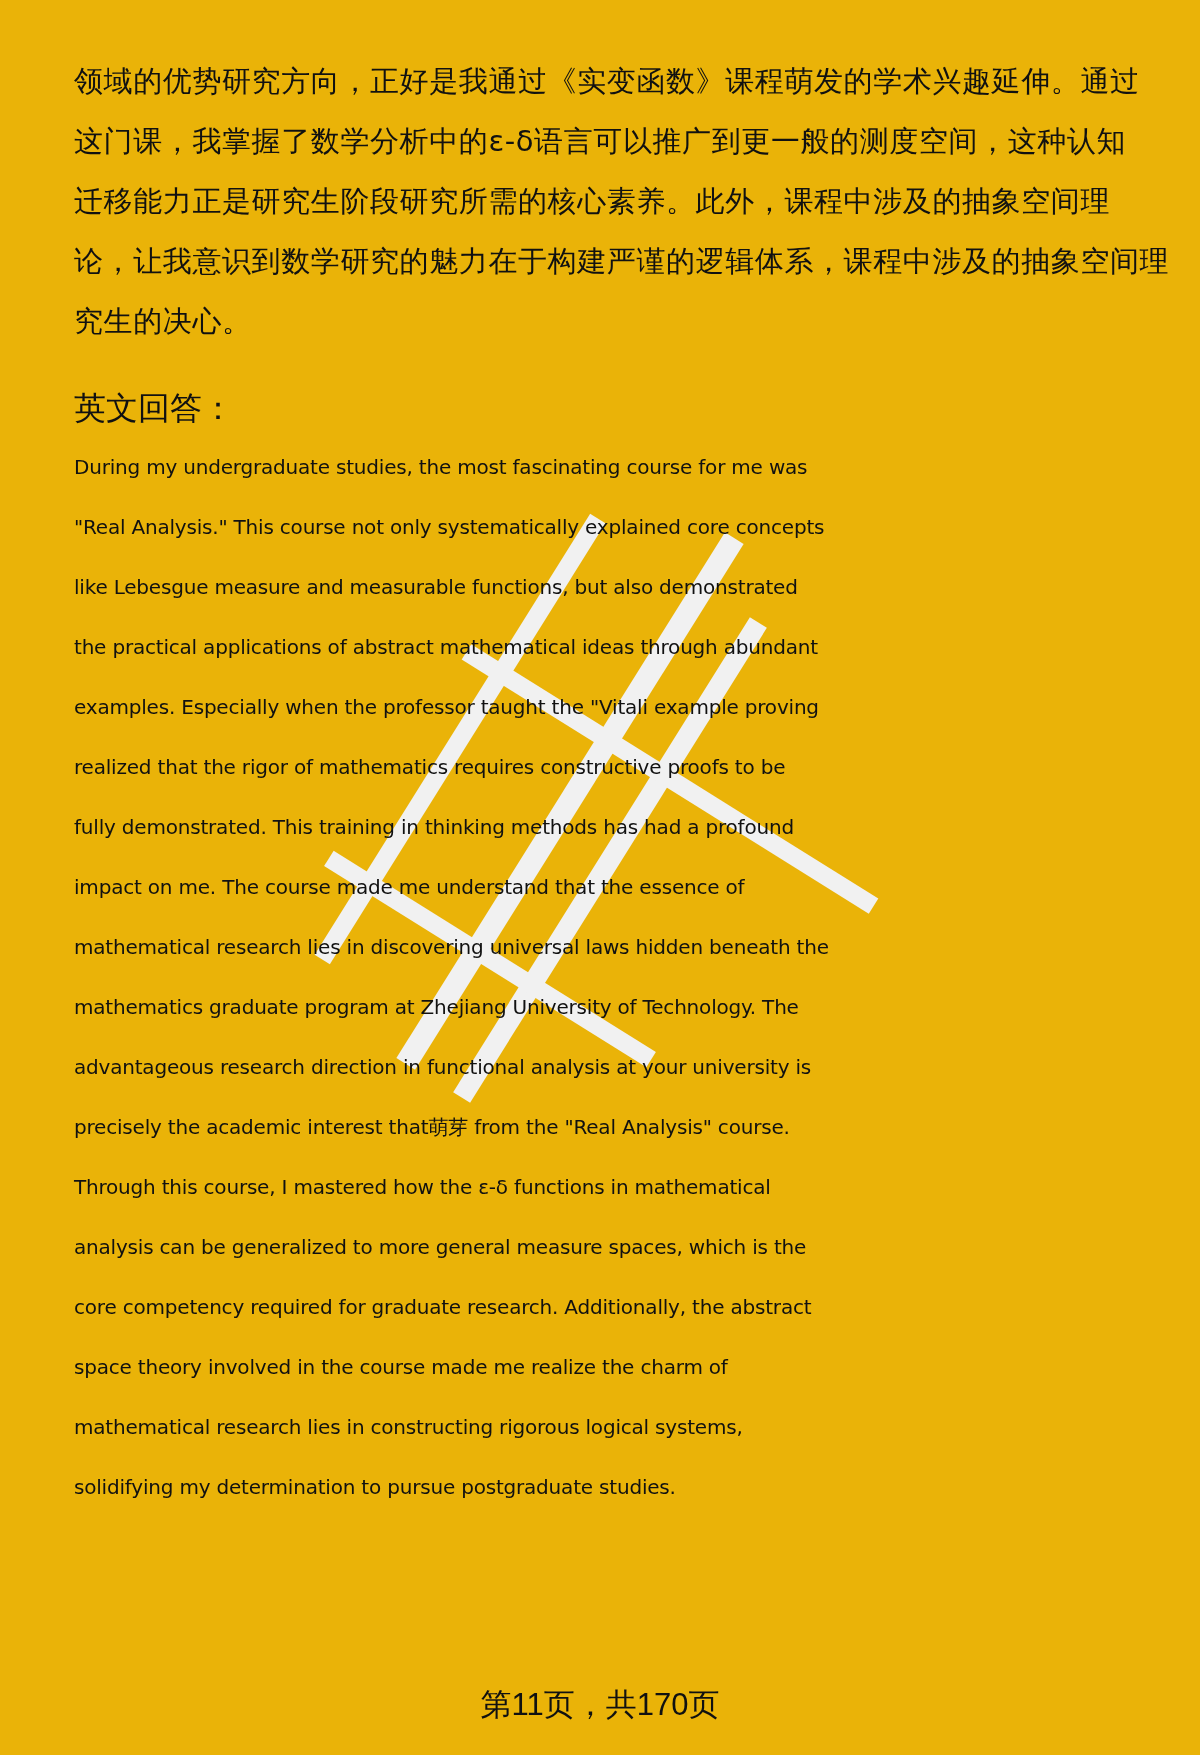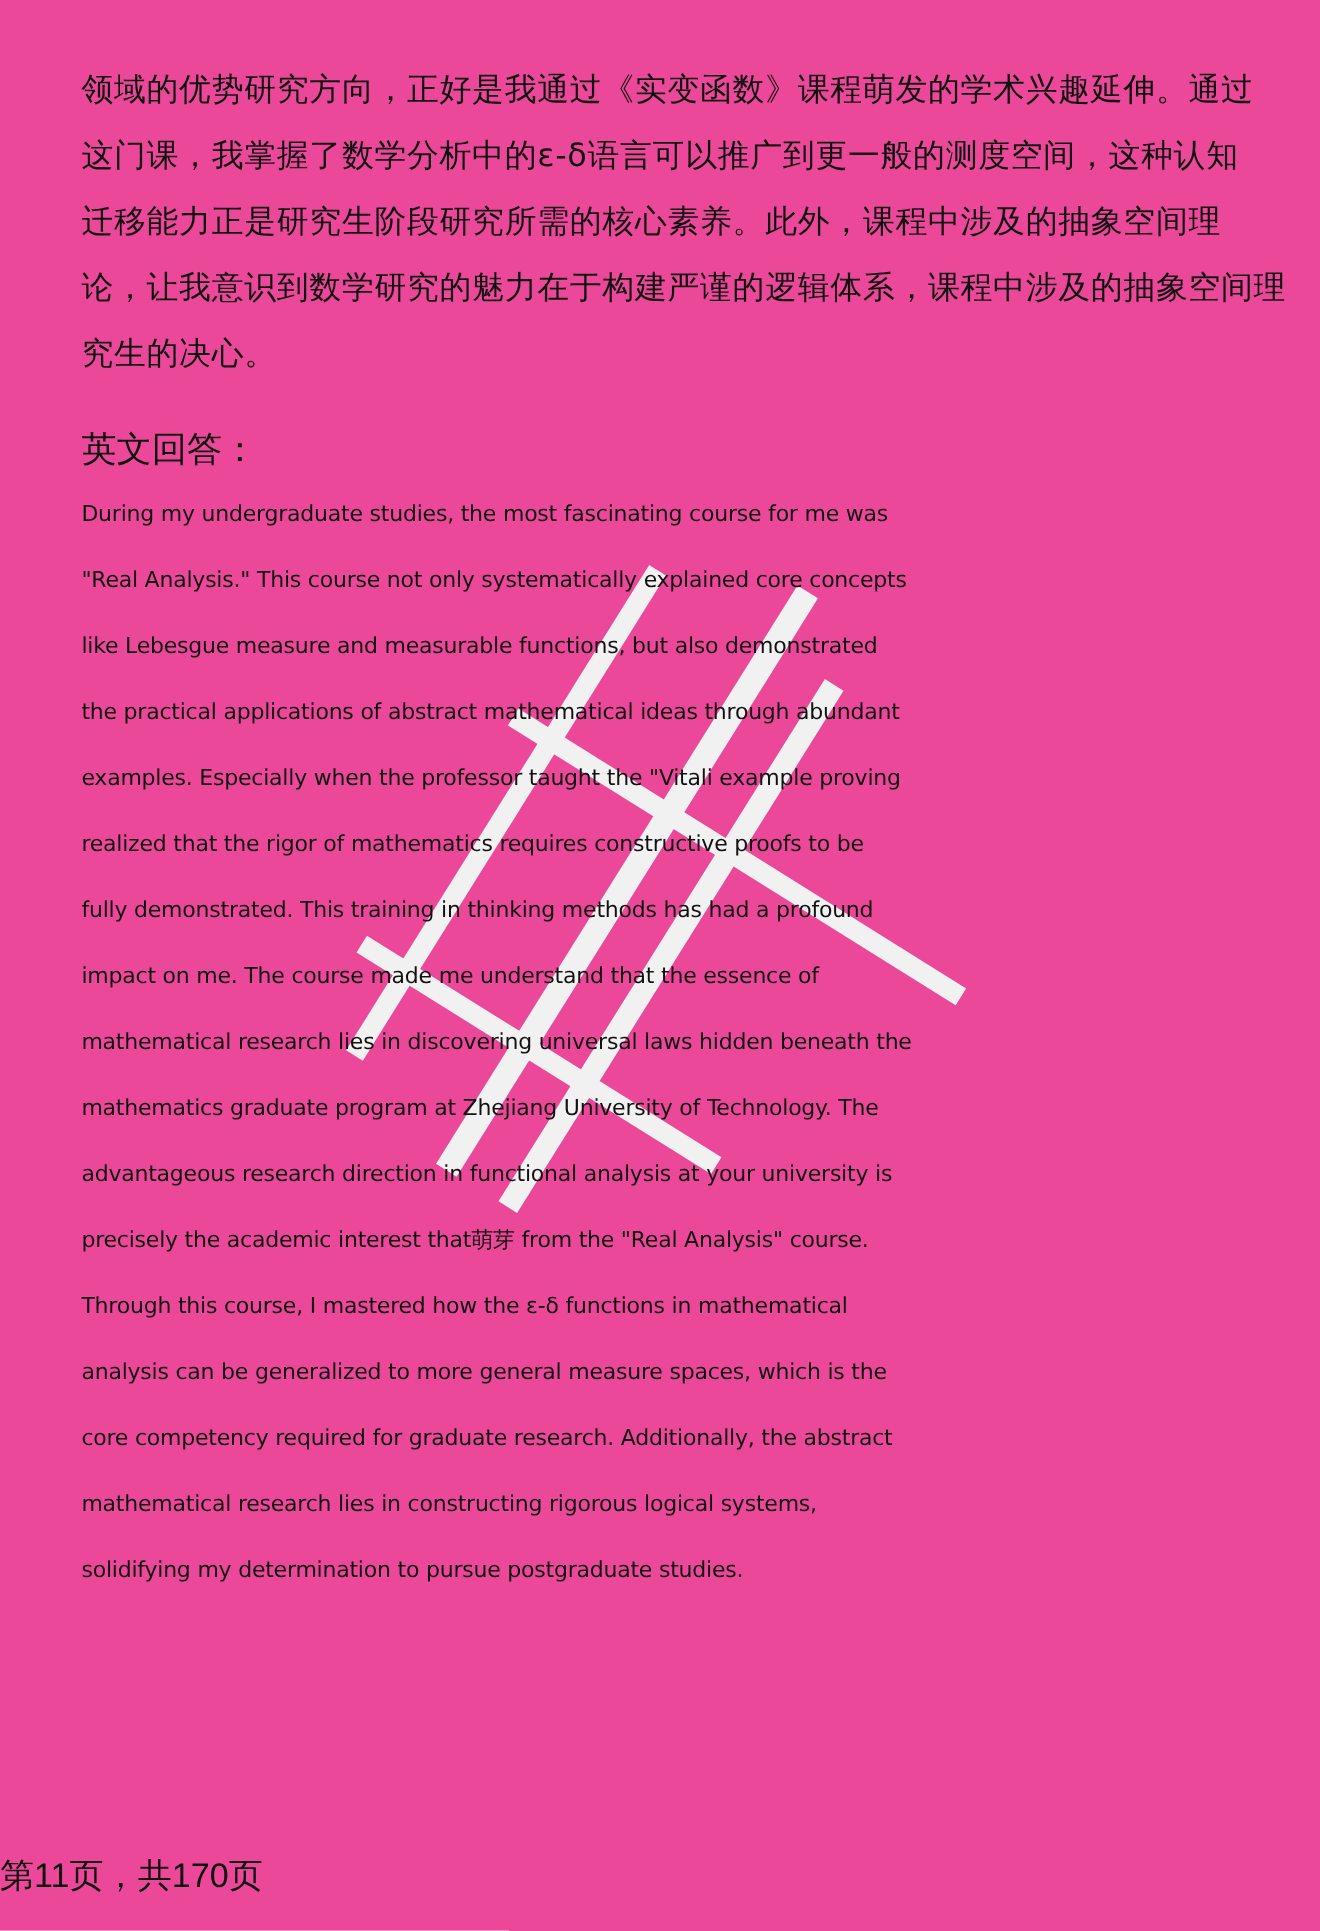--- a/index.html
+++ b/index.html
@@ -1,30 +1,30 @@
 <!DOCTYPE html>
 <html><head>
 <meta charset="utf-8">
 <style>
   html, body { margin: 0; padding: 0; background: #ffffff; }
   body { width: 1200px; height: 1755px; position: relative; overflow: hidden;
          font-family: "DejaVu Sans", "Liberation Sans", sans-serif; color: #111111; }
-  .page { position: absolute; left: 0; top: 0; width: 1200px; height: 1755px; background: #ec4899; text-decoration: underline; }
+  .page { position: absolute; left: 0; top: 0; width: 1200px; height: 1755px; background: #eab308; text-decoration: underline; }
   .watermark { position: absolute; left: 180px; top: 430px; width: 760px; height: 820px;
                pointer-events: none; }
   .watermark .wm-stroke { position: absolute; background: #f1f1f1; transform-origin: center; }
   .block { position: absolute; left: 74px; width: 1100px; }
   .line { height: 60px; line-height: 60px; white-space: nowrap; }
   .zh .line { font-size: 29px; letter-spacing: 0.6px; }
   .en .line { font-size: 20px; letter-spacing: -0.2px; }
   .label { font-size: 32px; height: 60px; line-height: 60px; }
   #zh-block { top: 51px; }
   #en-label { top: 378px; }
   #en-block { top: 437px; }
-  .footer { position: absolute; top: 1684px; left: 0; width: 1200px; 
+  .footer { position: absolute; top: 1684px; left: 0; width: 1200px; text-align: center;
             font-family: "Liberation Sans", sans-serif; font-size: 31px; color: #111; }
 </style>
 </head>
 <body>
 
 <div class="page">
 
   <div class="watermark">
     <div class="wm-stroke" style="left:80px;top:360px;width:620px;height:22px;transform:rotate(-58deg);"></div>
     <div class="wm-stroke" style="left:150px;top:420px;width:560px;height:20px;transform:rotate(-58deg);"></div>
@@ -52,18 +52,19 @@
     <div class="line">realized that the rigor of mathematics requires constructive proofs to be</div>
     <div class="line">fully demonstrated. This training in thinking methods has had a profound</div>
     <div class="line">impact on me. The course made me understand that the essence of</div>
     <div class="line">mathematical research lies in discovering universal laws hidden beneath the</div>
     <div class="line">mathematics graduate program at Zhejiang University of Technology. The</div>
     <div class="line">advantageous research direction in functional analysis at your university is</div>
     <div class="line">precisely the academic interest that萌芽 from the "Real Analysis" course.</div>
     <div class="line">Through this course, I mastered how the ε-δ functions in mathematical</div>
     <div class="line">analysis can be generalized to more general measure spaces, which is the</div>
     <div class="line">core competency required for graduate research. Additionally, the abstract</div>
+    <div class="line">space theory involved in the course made me realize the charm of</div>
     <div class="line">mathematical research lies in constructing rigorous logical systems,</div>
     <div class="line">solidifying my determination to pursue postgraduate studies.</div>
   </div>
 
   <div class="footer">第11页，共170页</div>
 </div>
 
 </body></html>

